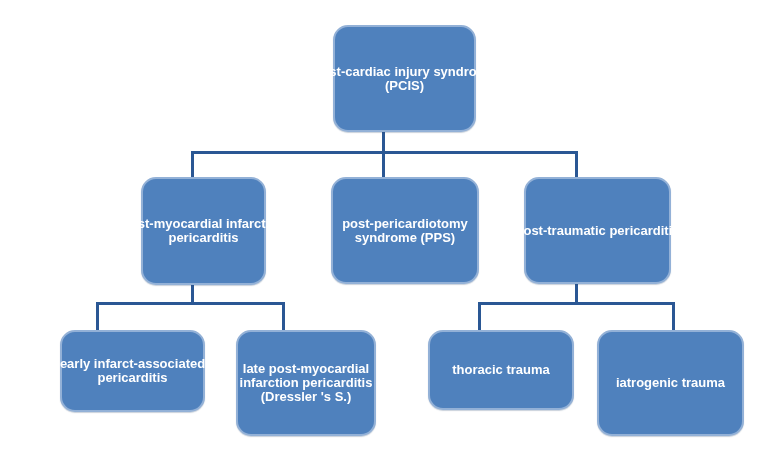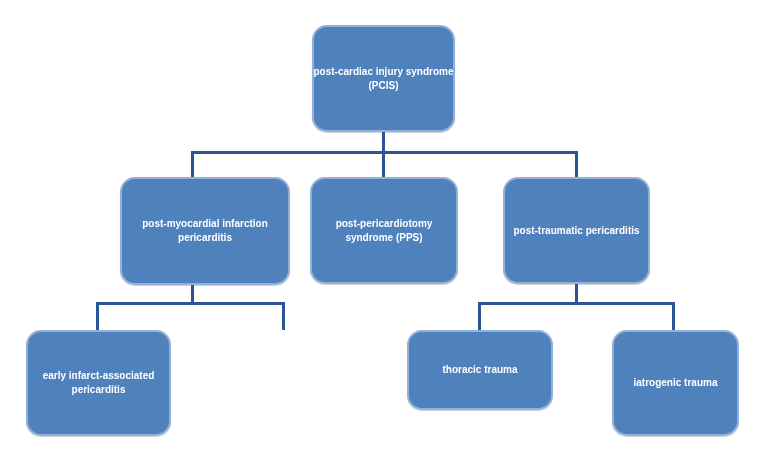--- a/index.html
+++ b/index.html
@@ -27,23 +27,24 @@
     background: var(--node-fill);
     border: 2px solid var(--node-border);
     border-radius: 15px;
     color: var(--node-text);
     display: flex;
     flex-direction: column;
     align-items: center;
     justify-content: center;
     text-align: center;
     font-weight: bold;
-    font-size: 10px;
+    font-size: 13px;
     line-height: 14px;
     box-shadow: 0 1px 1px rgba(40,70,110,0.25);
+    margin-left: 21px;
   }
   .node span { white-space: nowrap; }
 </style>
 </head>
 <body>
 
 <div class="canvas">
 
   <div class="line v" style="left:382px;top:132px;height:19px"></div>
   <div class="line h" style="left:191px;top:151px;width:387px"></div>
@@ -59,41 +60,46 @@
   <div class="line v" style="left:575px;top:284px;height:18px"></div>
   <div class="line h" style="left:478px;top:302px;width:197px"></div>
   <div class="line v" style="left:478px;top:305px;height:25px"></div>
   <div class="line v" style="left:672px;top:305px;height:25px"></div>
 
   <div class="node" style="left:312px;top:25px;width:143px;height:107px">
     <span>post-cardiac injury syndrome</span>
     <span>(PCIS)</span>
   </div>
 
-  <div class="node" style="left:120px;top:177px;width:170px;height:108px">
+  <div class="node" style="left:120px;top:177px;width:125px;height:108px">
     <span>post-myocardial infarction</span>
     <span>pericarditis</span>
   </div>
 
   <div class="node" style="left:503px;top:177px;width:147px;height:107px">
     <span>post-traumatic pericarditis</span>
   </div>
 
   <div class="node" style="left:310px;top:177px;width:148px;height:107px">
     <span>post-pericardiotomy</span>
     <span>syndrome (PPS)</span>
   </div>
 
-  <div class="node" style="left:26px;top:330px;width:145px;height:106px">
+  <div class="node" style="left:39px;top:330px;width:145px;height:82px">
     <span>early infarct-associated</span>
     <span>pericarditis</span>
   </div>
 
+  <div class="node" style="left:215px;top:330px;width:140px;height:106px">
+    <span>late post-myocardial</span>
+    <span>infarction pericarditis</span>
+    <span>(Dressler 's S.)</span>
+  </div>
 
   <div class="node" style="left:407px;top:330px;width:146px;height:80px">
     <span>thoracic trauma</span>
   </div>
 
-  <div class="node" style="left:612px;top:330px;width:127px;height:106px">
+  <div class="node" style="left:576px;top:330px;width:147px;height:106px">
     <span>iatrogenic trauma</span>
   </div>
 
 </div>
 
 </body></html>

